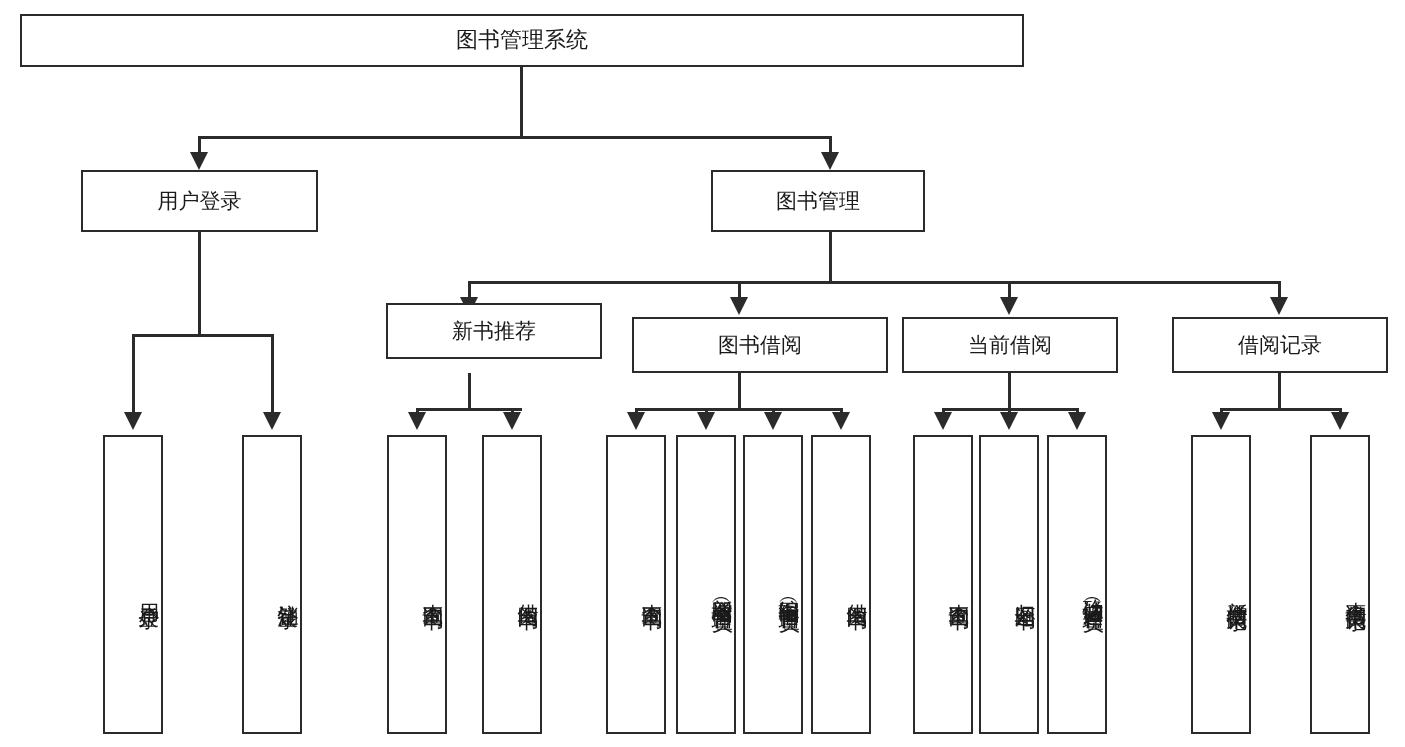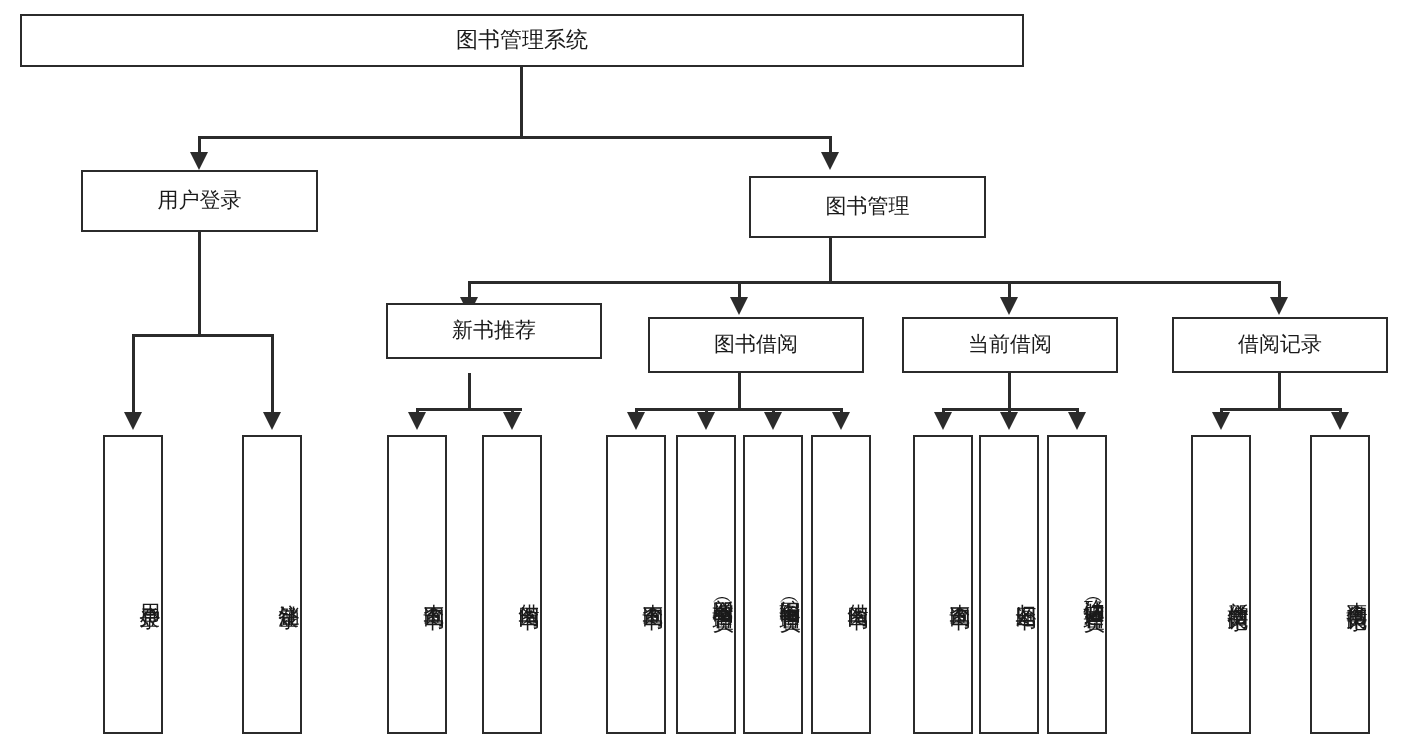--- a/index.html
+++ b/index.html
@@ -21,21 +21,20 @@
     position: absolute;
     box-sizing: border-box;
     border: 2px solid #2b2b2b;
     background: #ffffff;
     display: flex;
     align-items: center;
     justify-content: center;
     color: #1a1a1a;
     line-height: 1.12;
     z-index: 3;
-    font-family: Liberation Serif, serif;
   }
   .node.root {
     font-size: 22px;
   }
   .node.lvl1 {
     font-size: 21px;
   }
   .node.lvl2 {
     font-size: 21px;
   }
@@ -98,21 +97,21 @@
 
   <div class="hline" style="left:198px; top:136px; width:634px;"></div>
   <div class="vline" style="left:198px; top:136px; height:26px;"></div>
   <div class="arrow" style="left:190px; top:152px;"></div>
   <div class="vline" style="left:829px; top:136px; height:26px;"></div>
   <div class="arrow" style="left:821px; top:152px;"></div>
 
   <div class="node lvl1" style="left:81px; top:170px; width:237px; height:62px;">
     <span class="txt">用户登录</span>
   </div>
-  <div class="node lvl1" style="left:711px; top:176px; width:237px; height:62px;margin-left:38px;">
+  <div class="node lvl1" style="left:711px; top:170px; width:214px; height:62px;">
     <span class="txt">图书管理</span>
   </div>
 
   <div class="vline" style="left:198px; top:232px; height:105px;"></div>
   <div class="hline" style="left:132px; top:334px; width:142px;"></div>
   <div class="vline" style="left:132px; top:334px; height:84px;"></div>
   <div class="arrow" style="left:124px; top:412px;"></div>
   <div class="vline" style="left:271px; top:334px; height:84px;"></div>
   <div class="arrow" style="left:263px; top:412px;"></div>
 
@@ -123,21 +122,21 @@
   <div class="vline" style="left:738px; top:281px; height:22px;"></div>
   <div class="arrow" style="left:730px; top:297px;"></div>
   <div class="vline" style="left:1008px; top:281px; height:22px;"></div>
   <div class="arrow" style="left:1000px; top:297px;"></div>
   <div class="vline" style="left:1278px; top:281px; height:22px;"></div>
   <div class="arrow" style="left:1270px; top:297px;"></div>
 
   <div class="node lvl2" style="left:362px; top:303px; width:216px; height:56px;margin-left:24px;">
     <span class="txt">新书推荐</span>
   </div>
-  <div class="node lvl2" style="left:632px; top:317px; width:216px; height:56px;margin-left:16px;">
+  <div class="node lvl2" style="left:632px; top:317px; width:256px; height:56px;">
     <span class="txt">图书借阅</span>
   </div>
   <div class="node lvl2" style="left:902px; top:317px; width:216px; height:56px;text-align:center;">
     <span class="txt">当前借阅</span>
   </div>
   <div class="node lvl2" style="left:1172px; top:317px; width:216px; height:56px;">
     <span class="txt">借阅记录</span>
   </div>
 
   <div class="vline" style="left:468px; top:373px; height:38px;"></div>

